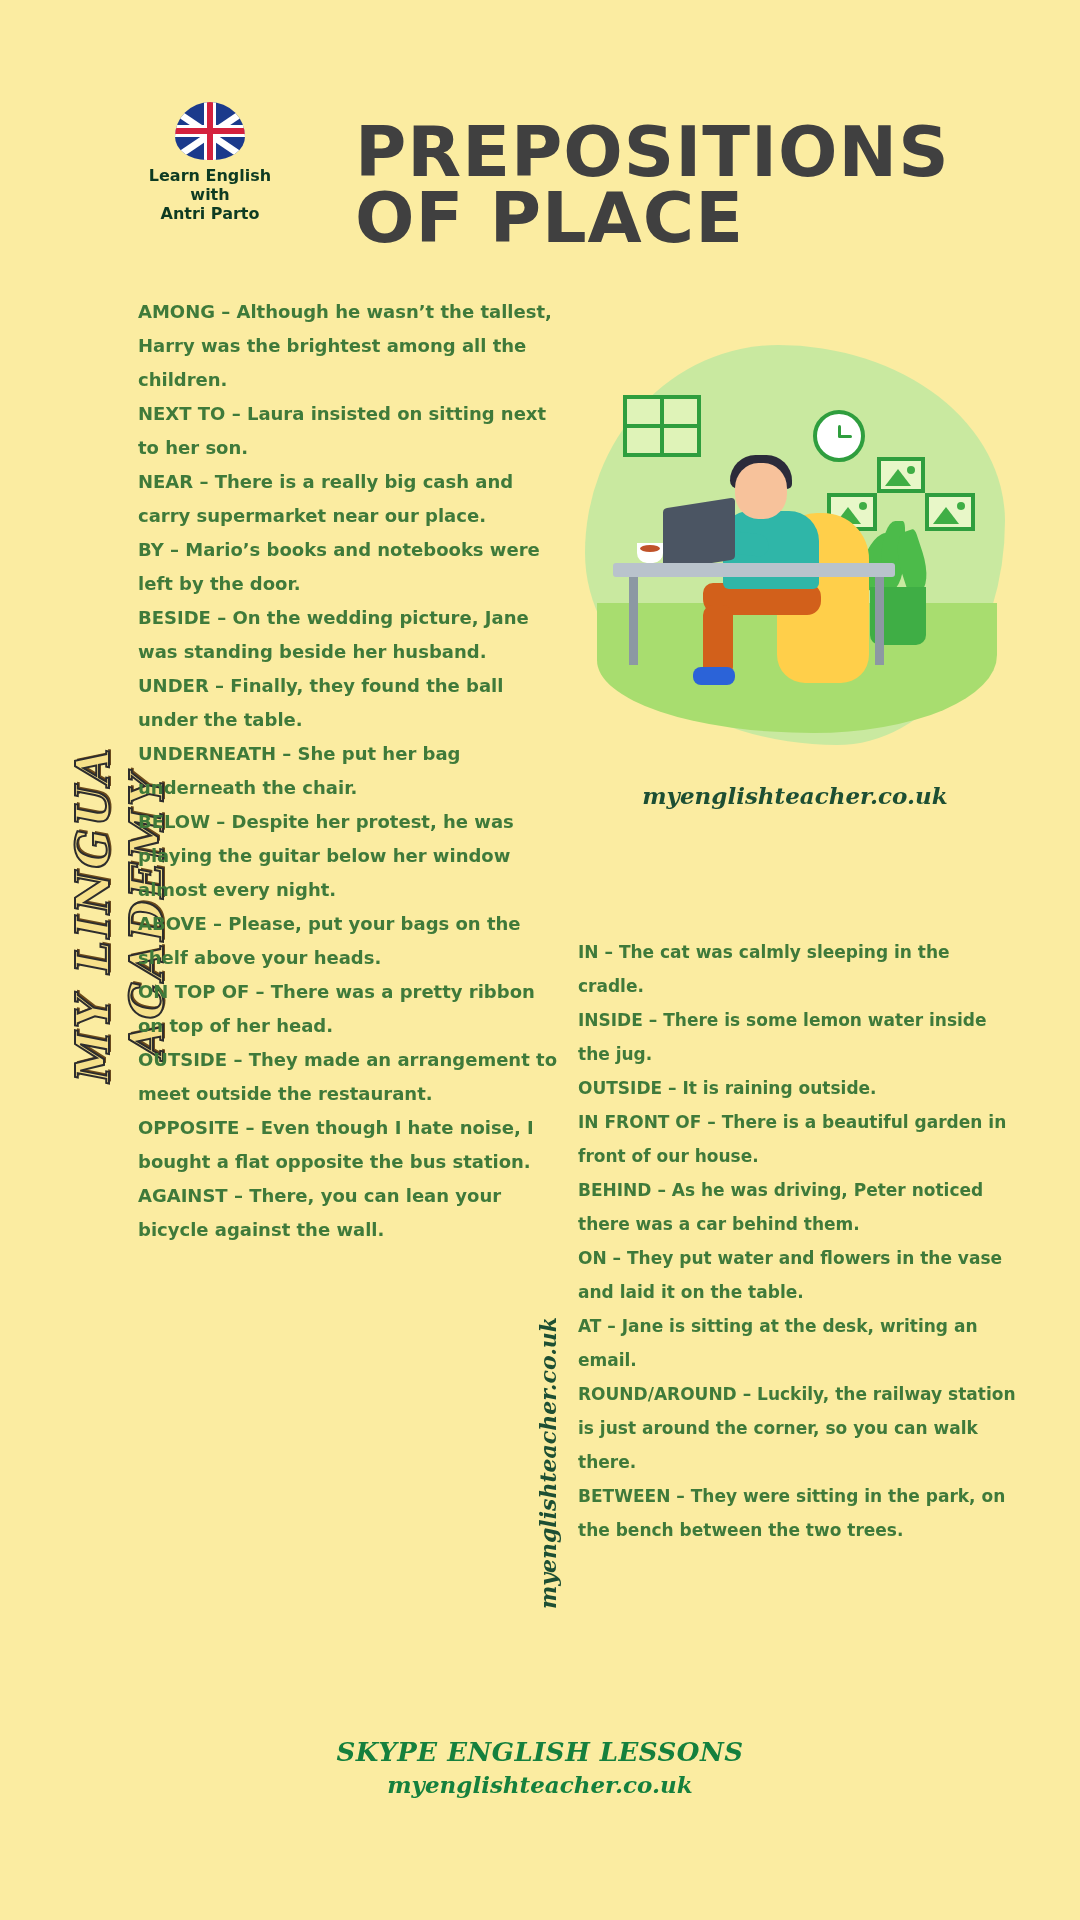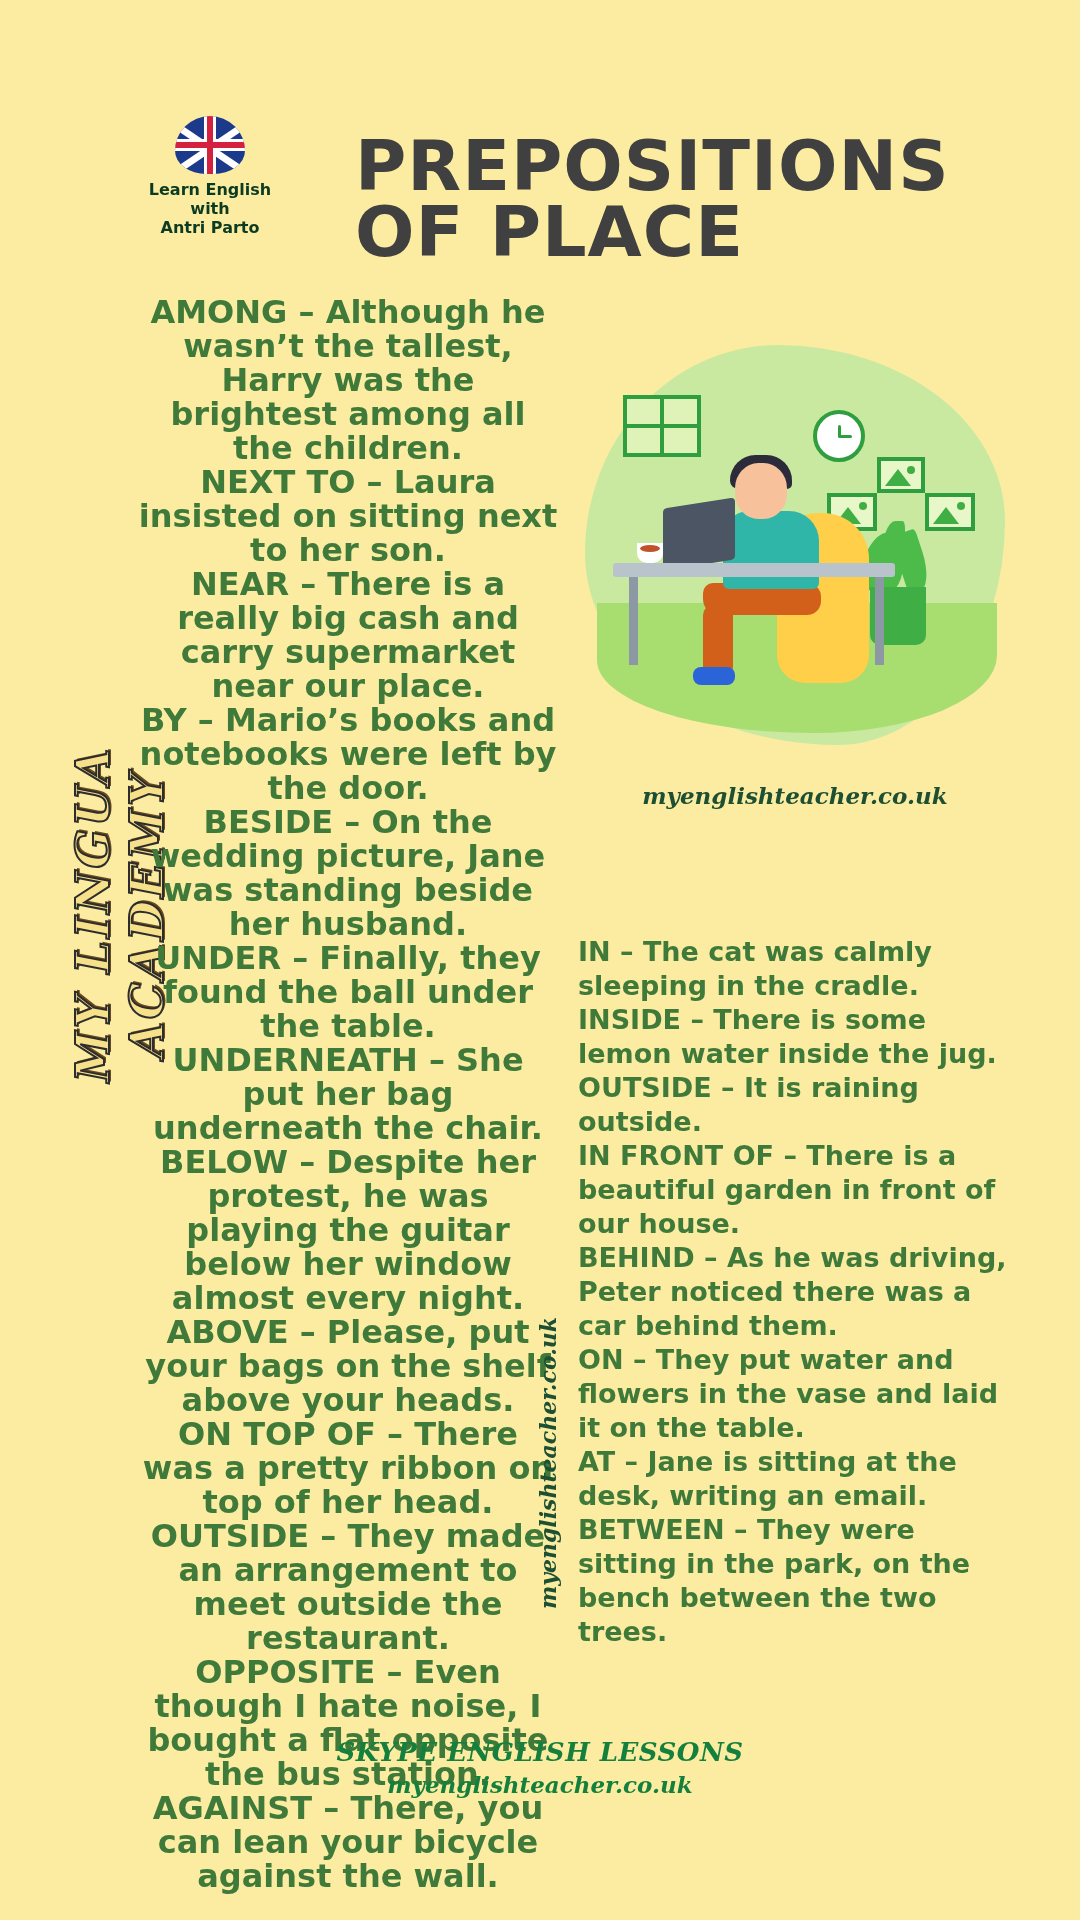--- a/index.html
+++ b/index.html
@@ -18,21 +18,21 @@
   .page {
     position: relative;
     width: 1080px;
     height: 1920px;
     background: #fbeca1;
   }
 
   
   .header {
     position: absolute;
-    top: 86px;
+    top: 72px;
     left: 0;
     width: 1080px;
     height: 200px;
   }
   .logo-block {
     position: absolute;
     left: 140px;
     top: 30px;
     width: 140px;
     text-align: center;
@@ -137,25 +137,24 @@
     text-shadow: 2px 2px 0 #6b4a1b;
   }
 
   
   .left-col {
     position: absolute;
     left: 138px;
     top: 295px;
     width: 420px;
     font-family: "DejaVu Sans", sans-serif;
-    font-size: 32px;
+    font-size: 18px;
     line-height: 34px;
     color: #3f7a3a;
     font-weight: 600;
-    text-align: center;
   }
   .entry { display: block; }
   .entry .kw { color: #3f7a3a; }
 
   
   .illus {
     position: absolute;
     left: 575px;
     top: 335px;
     width: 440px;
@@ -409,21 +408,21 @@
     color: #1d4f33;
   }
 
   
   .right-col {
     position: absolute;
     left: 578px;
     top: 935px;
     width: 440px;
     font-family: "DejaVu Sans", sans-serif;
-    font-size: 27px;
+    font-size: 17px;
     line-height: 34px;
     color: #3f7a3a;
     font-weight: 600;
   }
 
   
   .mid-vertical {
     position: absolute;
     left: 398px;
     top: 1450px;
@@ -556,20 +555,21 @@
   <div class="mid-vertical">myenglishteacher.co.uk</div>
 
   <div class="right-col" id="right-col">
       <span class="entry"><span class="kw">IN</span><span> – The cat was calmly sleeping in the cradle.</span></span> 
       <span class="entry"><span class="kw">INSIDE</span><span> – There is some lemon water inside the jug.</span></span> 
       <span class="entry"><span class="kw">OUTSIDE</span><span> – It is raining outside.</span></span> 
       <span class="entry"><span class="kw">IN FRONT OF</span><span> – There is a beautiful garden in front of our house.</span></span> 
       <span class="entry"><span class="kw">BEHIND</span><span> – As he was driving, Peter noticed there was a car behind them.</span></span> 
       <span class="entry"><span class="kw">ON</span><span> – They put water and flowers in the vase and laid it on the table.</span></span> 
       <span class="entry"><span class="kw">AT</span><span> – Jane is sitting at the desk, writing an email.</span></span> 
+      <span class="entry"><span class="kw">ROUND/AROUND</span><span> – Luckily, the railway station is just around the corner, so you can walk there.</span></span> 
       <span class="entry"><span class="kw">BETWEEN</span><span> – They were sitting in the park, on the bench between the two trees.</span></span> 
     </div>
 
   <div class="footer">
     <div class="f1">SKYPE ENGLISH LESSONS</div>
     <div class="f2">myenglishteacher.co.uk</div>
   </div>
 
 </div>
 

